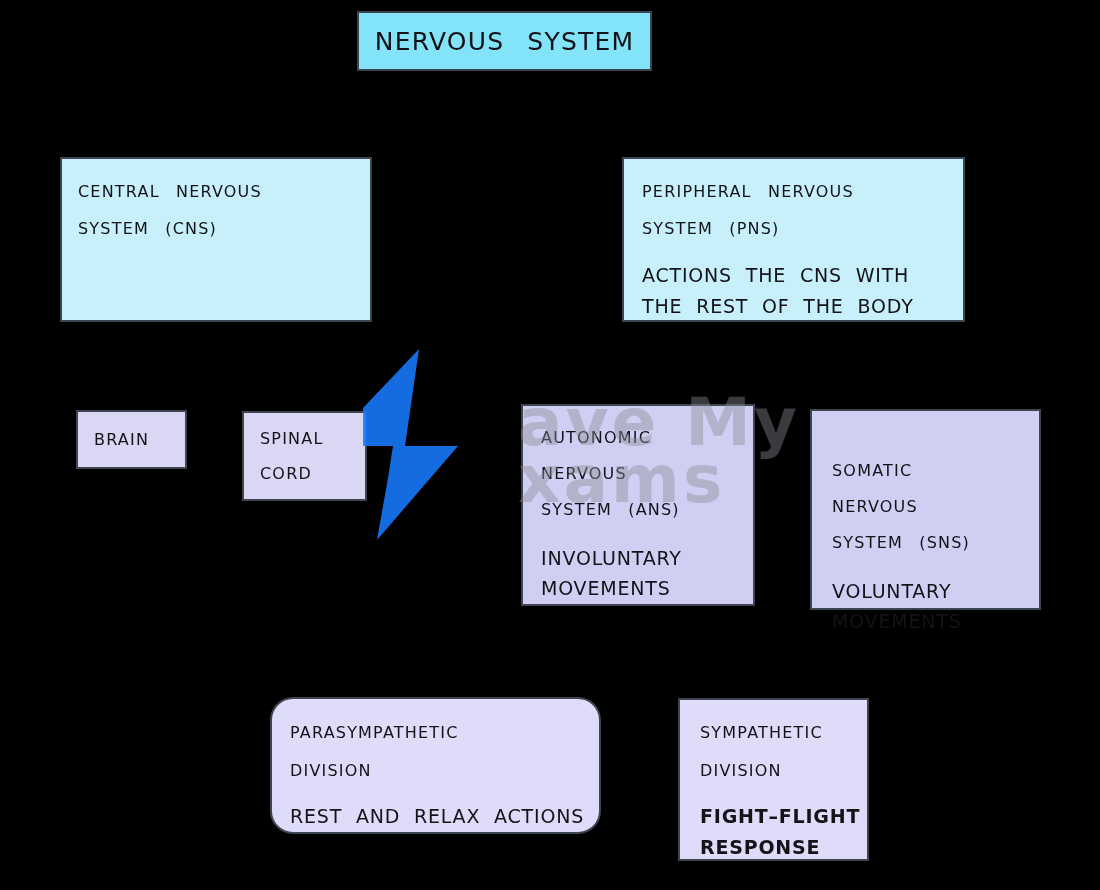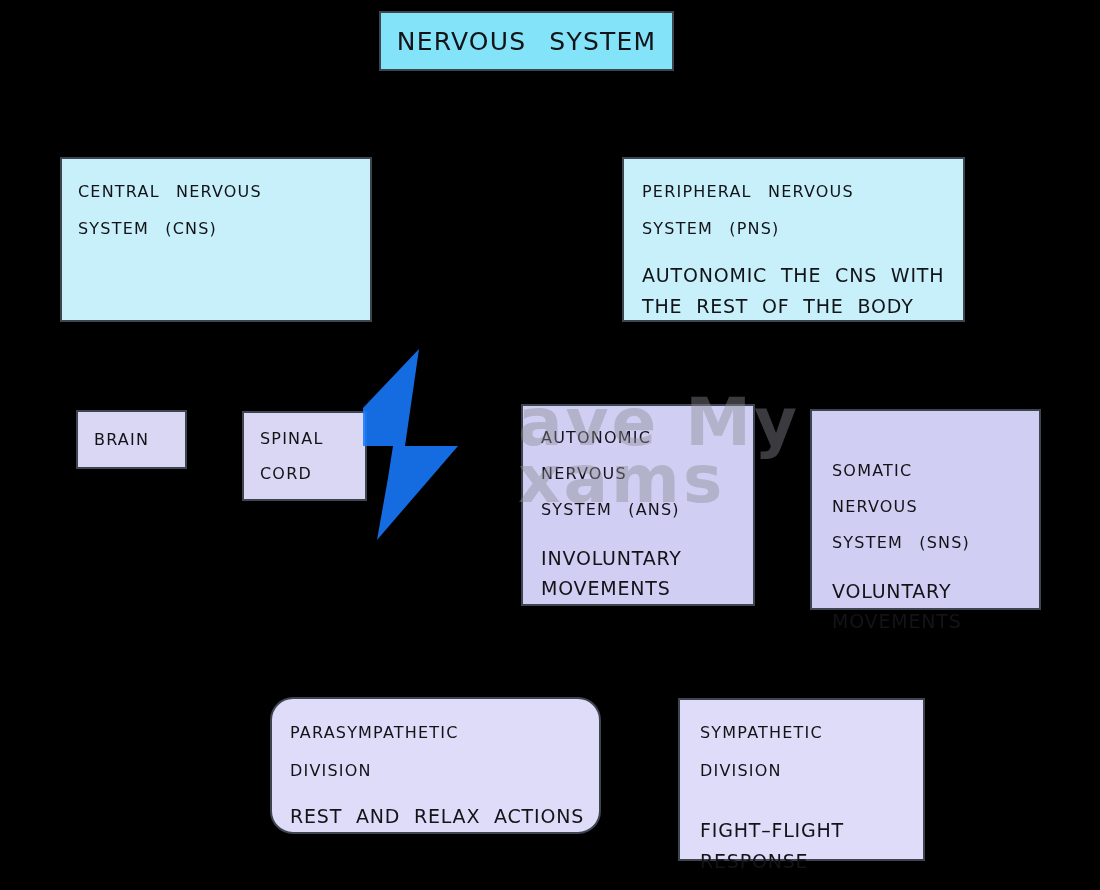--- a/index.html
+++ b/index.html
@@ -40,21 +40,20 @@
     font-size: 19px;
     line-height: 31px;
     letter-spacing: 0.8px;
     word-spacing: 7px;
   }
   .center-box {
     display: flex;
     align-items: center;
     justify-content: center;
     padding: 0;
-    margin-left: 22px;
   }
   .center-box .tline { font-size: 25px; word-spacing: 14px; }
   .vcenter {
     display: flex;
     flex-direction: column;
     justify-content: center;
     padding-top: 0;
     padding-bottom: 0;
   }
   .bolt {
@@ -95,21 +94,21 @@
 
   <div class="box pale" style="left:60px; top:157px; width:312px; height:165px;">
     <div class="tline">CENTRAL NERVOUS</div>
     <div class="tline">SYSTEM (CNS)</div>
   </div>
 
   <div class="box pale" style="left:622px; top:157px; width:343px; height:165px; padding-left:18px;">
     <div class="tline">PERIPHERAL NERVOUS</div>
     <div class="tline">SYSTEM (PNS)</div>
     <div class="subblock">
-      <div class="sline">AUTONOMIC THE CNS WITH</div>
+      <div class="sline">ACTIONS THE CNS WITH</div>
       <div class="sline">THE REST OF THE BODY</div>
     </div>
   </div>
 
   <div class="box lav1 vcenter" style="left:76px; top:410px; width:111px; height:59px;">
     <div class="tline">BRAIN</div>
   </div>
 
   <div class="box lav1 vcenter" style="left:242px; top:411px; width:125px; height:90px;">
     <div class="tline" style="line-height:35px;">SPINAL</div>
@@ -137,24 +136,24 @@
   </div>
 
   <div class="box lav3" style="left:270px; top:697px; width:331px; height:137px; padding-left:18px; padding-top:15px;border-radius:23px;">
     <div class="tline" style="line-height:38px;">PARASYMPATHETIC</div>
     <div class="tline" style="line-height:38px;">DIVISION</div>
     <div class="subblock" style="margin-top:11px;">
       <div class="sline">REST AND RELAX ACTIONS</div>
     </div>
   </div>
 
-  <div class="box lav3" style="left:678px; top:698px; width:247px; height:163px; padding-left:20px; padding-top:14px;">
+  <div class="box lav3" style="left:678px; top:698px; width:191px; height:163px; padding-left:20px; padding-top:14px;">
     <div class="tline" style="line-height:38px;">SYMPATHETIC</div>
     <div class="tline" style="line-height:38px;">DIVISION</div>
-    <div class="subblock" style="margin-top:25px;">
+    <div class="subblock" style="margin-top:11px;font-weight:bold;">
       <div class="sline" style="line-height:31px;">FIGHT–FLIGHT</div>
       <div class="sline" style="line-height:31px;">RESPONSE</div>
     </div>
   </div>
 
   <svg class="bolt" viewBox="355 345 110 200" xmlns="http://www.w3.org/2000/svg" aria-hidden="true">
     <polygon points="419,349 363,408 363,446 405,446"></polygon>
     <polygon points="393,446 458,446 377,540 388,478"></polygon>
   </svg>
 

